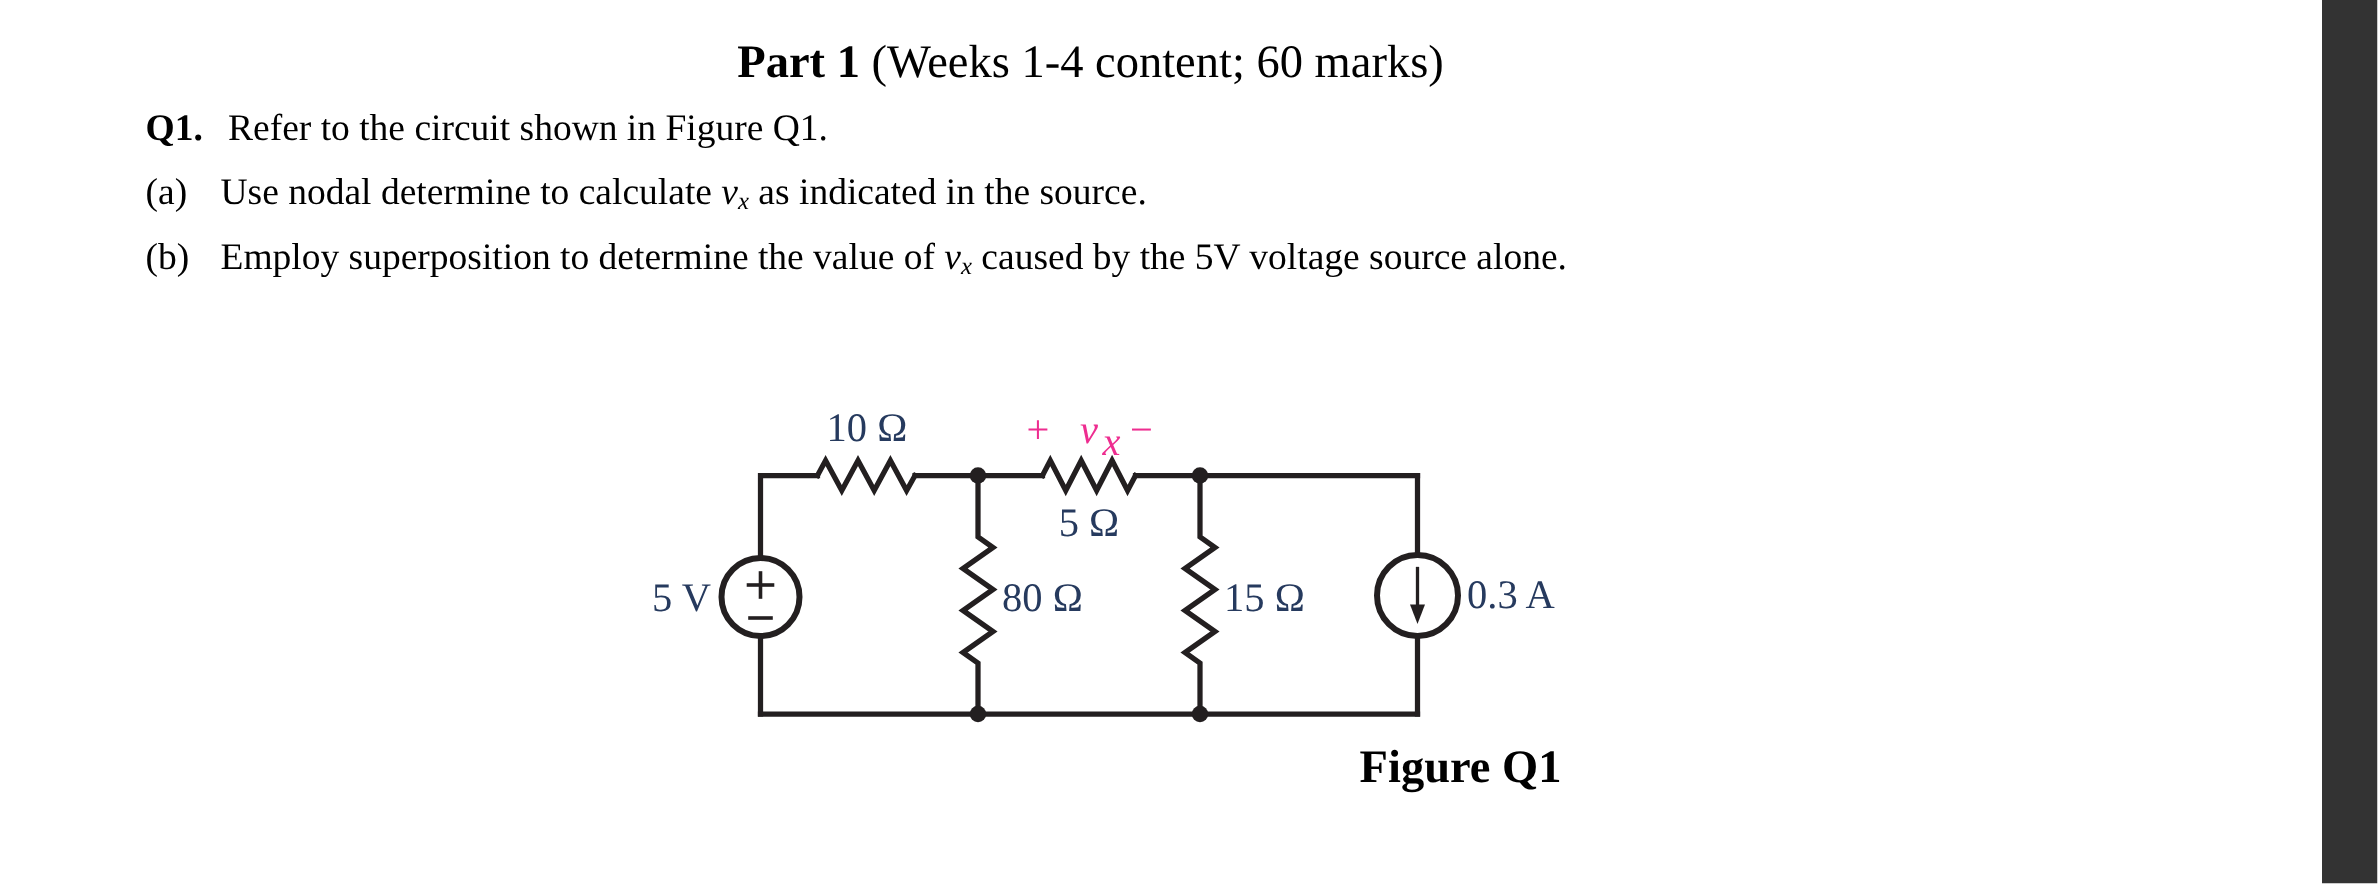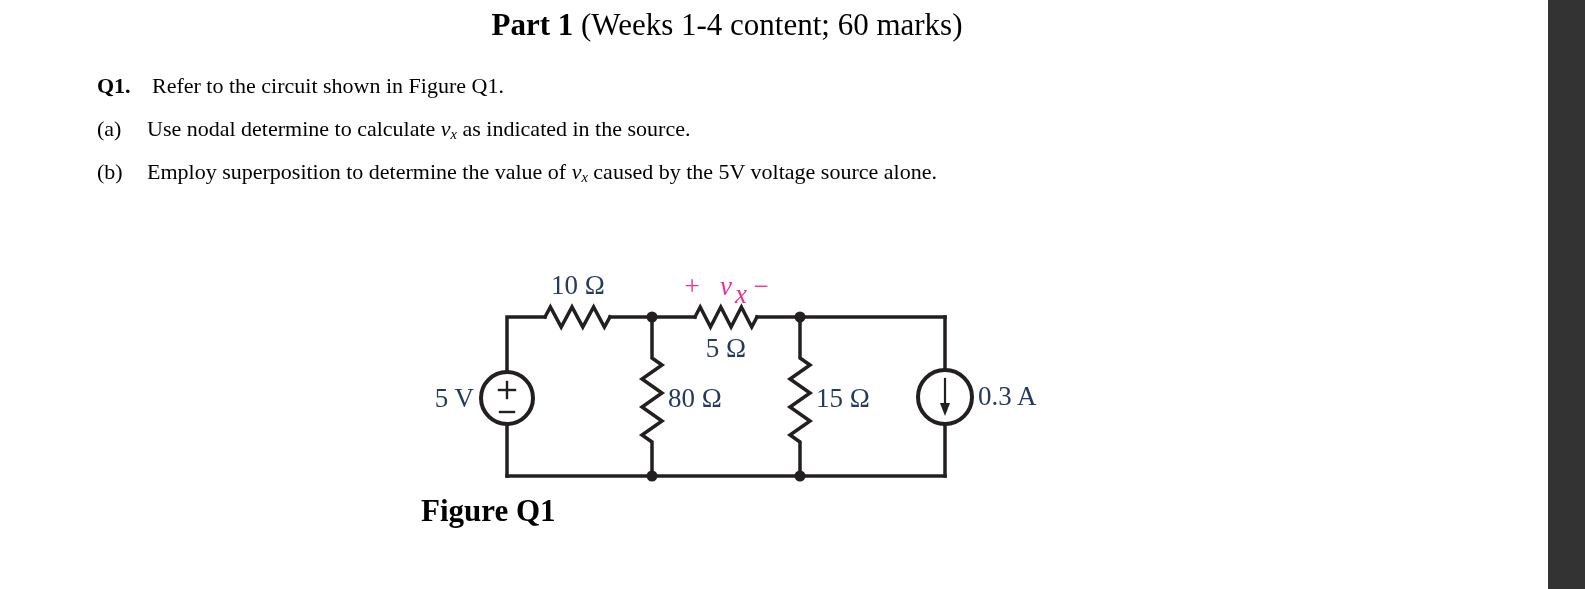--- a/index.html
+++ b/index.html
@@ -5,43 +5,43 @@
   * { margin: 0; padding: 0; box-sizing: border-box; }
   html, body { width: 1585px; height: 589px; background: #ffffff; overflow: hidden; }
   body { position: relative; font-family: "Liberation Serif", serif; color: #000000; }
 
   .side-panel {
     position: absolute; top: 0; left: 1548px; width: 37px; height: 589px;
     background: #333333;
   }
 
   .page-title {
-    position: absolute; top: 5px; left: 97px; width: 1260px;
+    position: absolute; top: 21px; left: 97px; width: 1260px;
     text-align: center; font-size: 31px; line-height: 40px; white-space: nowrap;
   }
   .page-title b { font-weight: bold; }
 
   .question-block {
     position: absolute; top: 64px; left: 97px; width: 1260px;
-    font-size: 22px; line-height: 43px;
+    font-size: 25px; line-height: 43px;
   }
   .qline { position: relative; white-space: nowrap; height: 43px; }
   .qlabel { display: inline-block; width: 55px; font-weight: bold; }
   .plabel { display: inline-block; width: 50px; }
   .marks { position: absolute; right: 0; top: 0; }
   .marks-line { text-align: right; }
   .var-i { font-style: italic; }
   sub.var-sub { font-size: 0.66em; font-style: italic; vertical-align: -0.22em; line-height: 0; }
 
   .circuit-svg { position: absolute; left: 420px; top: 255px; }
   .circuit-svg text { font-family: "Liberation Serif", serif; font-size: 27px; }
 
   .figure-caption {
     position: absolute; top: 493px; left: 421px; width: 620px;
-    text-align: left; font-size: 31px; font-weight: bold; white-space: nowrap;
+    text-align: right; font-size: 31px; font-weight: bold; white-space: nowrap;
   }
 </style>
 </head>
 <body>
 
 <div class="page-title"><b>Part 1</b><span> (Weeks 1-4 content; 60 marks)</span></div>
 
 <div class="question-block">
   <div class="qline"><span class="qlabel">Q1.</span><span>Refer to the circuit shown in Figure Q1.</span></div>
 

